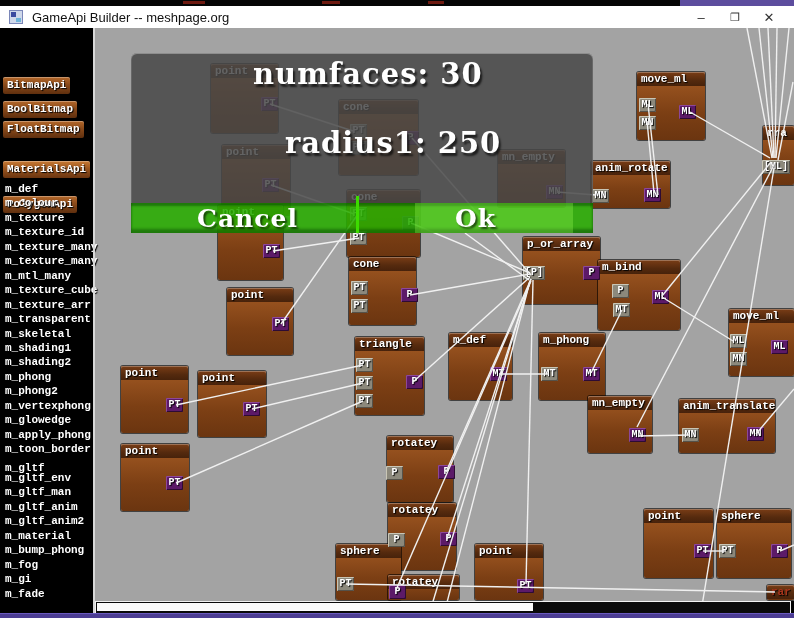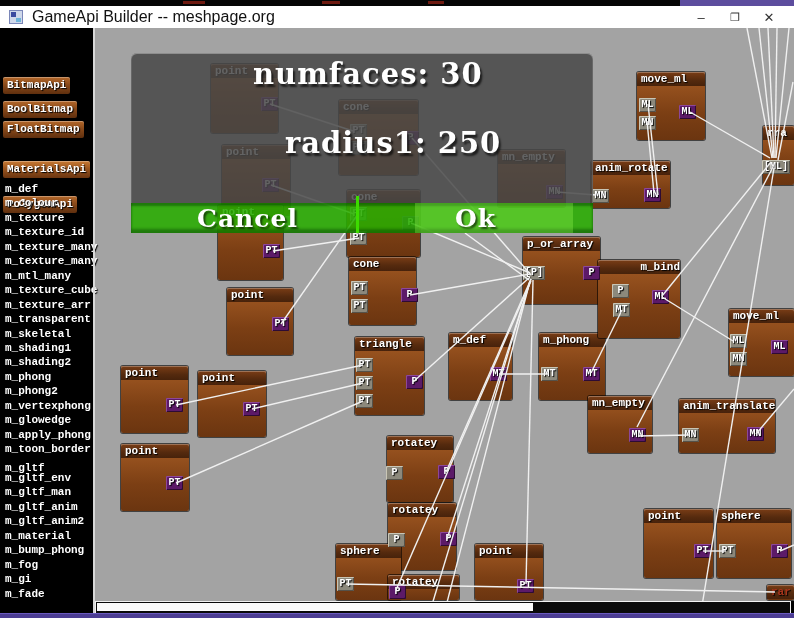--- a/index.html
+++ b/index.html
@@ -10,21 +10,21 @@
   #topstrip{position:absolute;left:0;top:0;width:794px;height:6px;background:#050505;z-index:20;}
   #topstrip .purple{position:absolute;right:0;top:0;width:114px;height:6px;background:#5d4d9e;}
   #topstrip .dash{position:absolute;top:1px;height:3px;background:#6e1a10;}
 
   
   #titlebar{position:absolute;left:0;top:6px;width:794px;height:22px;background:#ffffff;z-index:20;
     display:flex;align-items:center;}
   #appicon{width:12px;height:12px;margin-left:9px;background:#cfd8ea;border:1px solid #7a86b8;position:relative;}
   #appicon:before{content:"";position:absolute;left:1px;top:1px;width:5px;height:5px;background:#3b4aa0;}
   #appicon:after{content:"";position:absolute;right:1px;bottom:1px;width:5px;height:4px;background:#6fb3d8;}
-  #wintitle{font-size:16px;color:#111;margin-left:9px;}
+  #wintitle{font-size:13px;color:#111;margin-left:9px;}
   #wincontrols{position:absolute;right:8px;top:0;height:22px;display:flex;}
   .winbtn{width:34px;height:22px;display:flex;align-items:center;justify-content:center;
     color:#333;font-size:13px;}
 
   
   #sidebar{position:absolute;left:0;top:28px;width:93px;height:590px;background:#000;z-index:6;}
   .api-btn{position:absolute;left:3px;height:17px;border-radius:2px;color:#fff;
     font-family:"Liberation Mono",monospace;font-weight:bold;font-size:11px;line-height:17px;
     padding:0 4px;background:linear-gradient(180deg,#b4682a 0%,#8a4a1a 45%,#5f2f0e 100%);
     box-shadow:inset 0 1px 0 rgba(255,255,255,.3), 0 1px 2px rgba(0,0,0,.8);
@@ -188,21 +188,21 @@
       <div class="node" style="left: 444px; top: 305px; width: 66px; height: 67px;">
         <div class="ntitle">m_phong</div>
       </div>
       <div class="port gray" style="left: 446px; top: 339px;">MT</div>
       <div class="port purple" style="left: 488px; top: 339px;">MT</div>
       <div class="node" style="left: 428px; top: 209px; width: 77px; height: 67px;">
         <div class="ntitle">p_or_array</div>
       </div>
       <div class="port gray" style="left: 428px; top: 238px;">[P]</div>
       <div class="port purple" style="left: 488px; top: 238px;">P</div>
-      <div class="node" style="left: 503px; top: 232px; width: 82px; height: 78px; text-align: right;">
+      <div class="node" style="left: 503px; top: 232px; width: 82px; height: 70px;">
         <div class="ntitle">m_bind</div>
       </div>
       <div class="port gray" style="left: 517px; top: 256px;">P</div>
       <div class="port gray" style="left: 518px; top: 275px;">MT</div>
       <div class="port purple" style="left: 557px; top: 262px;">ML</div>
       <div class="node" style="left: 542px; top: 44px; width: 68px; height: 68px;">
         <div class="ntitle">move_ml</div>
       </div>
       <div class="port gray" style="left: 544px; top: 70px;">ML</div>
       <div class="port gray" style="left: 544px; top: 88px;">MN</div>

